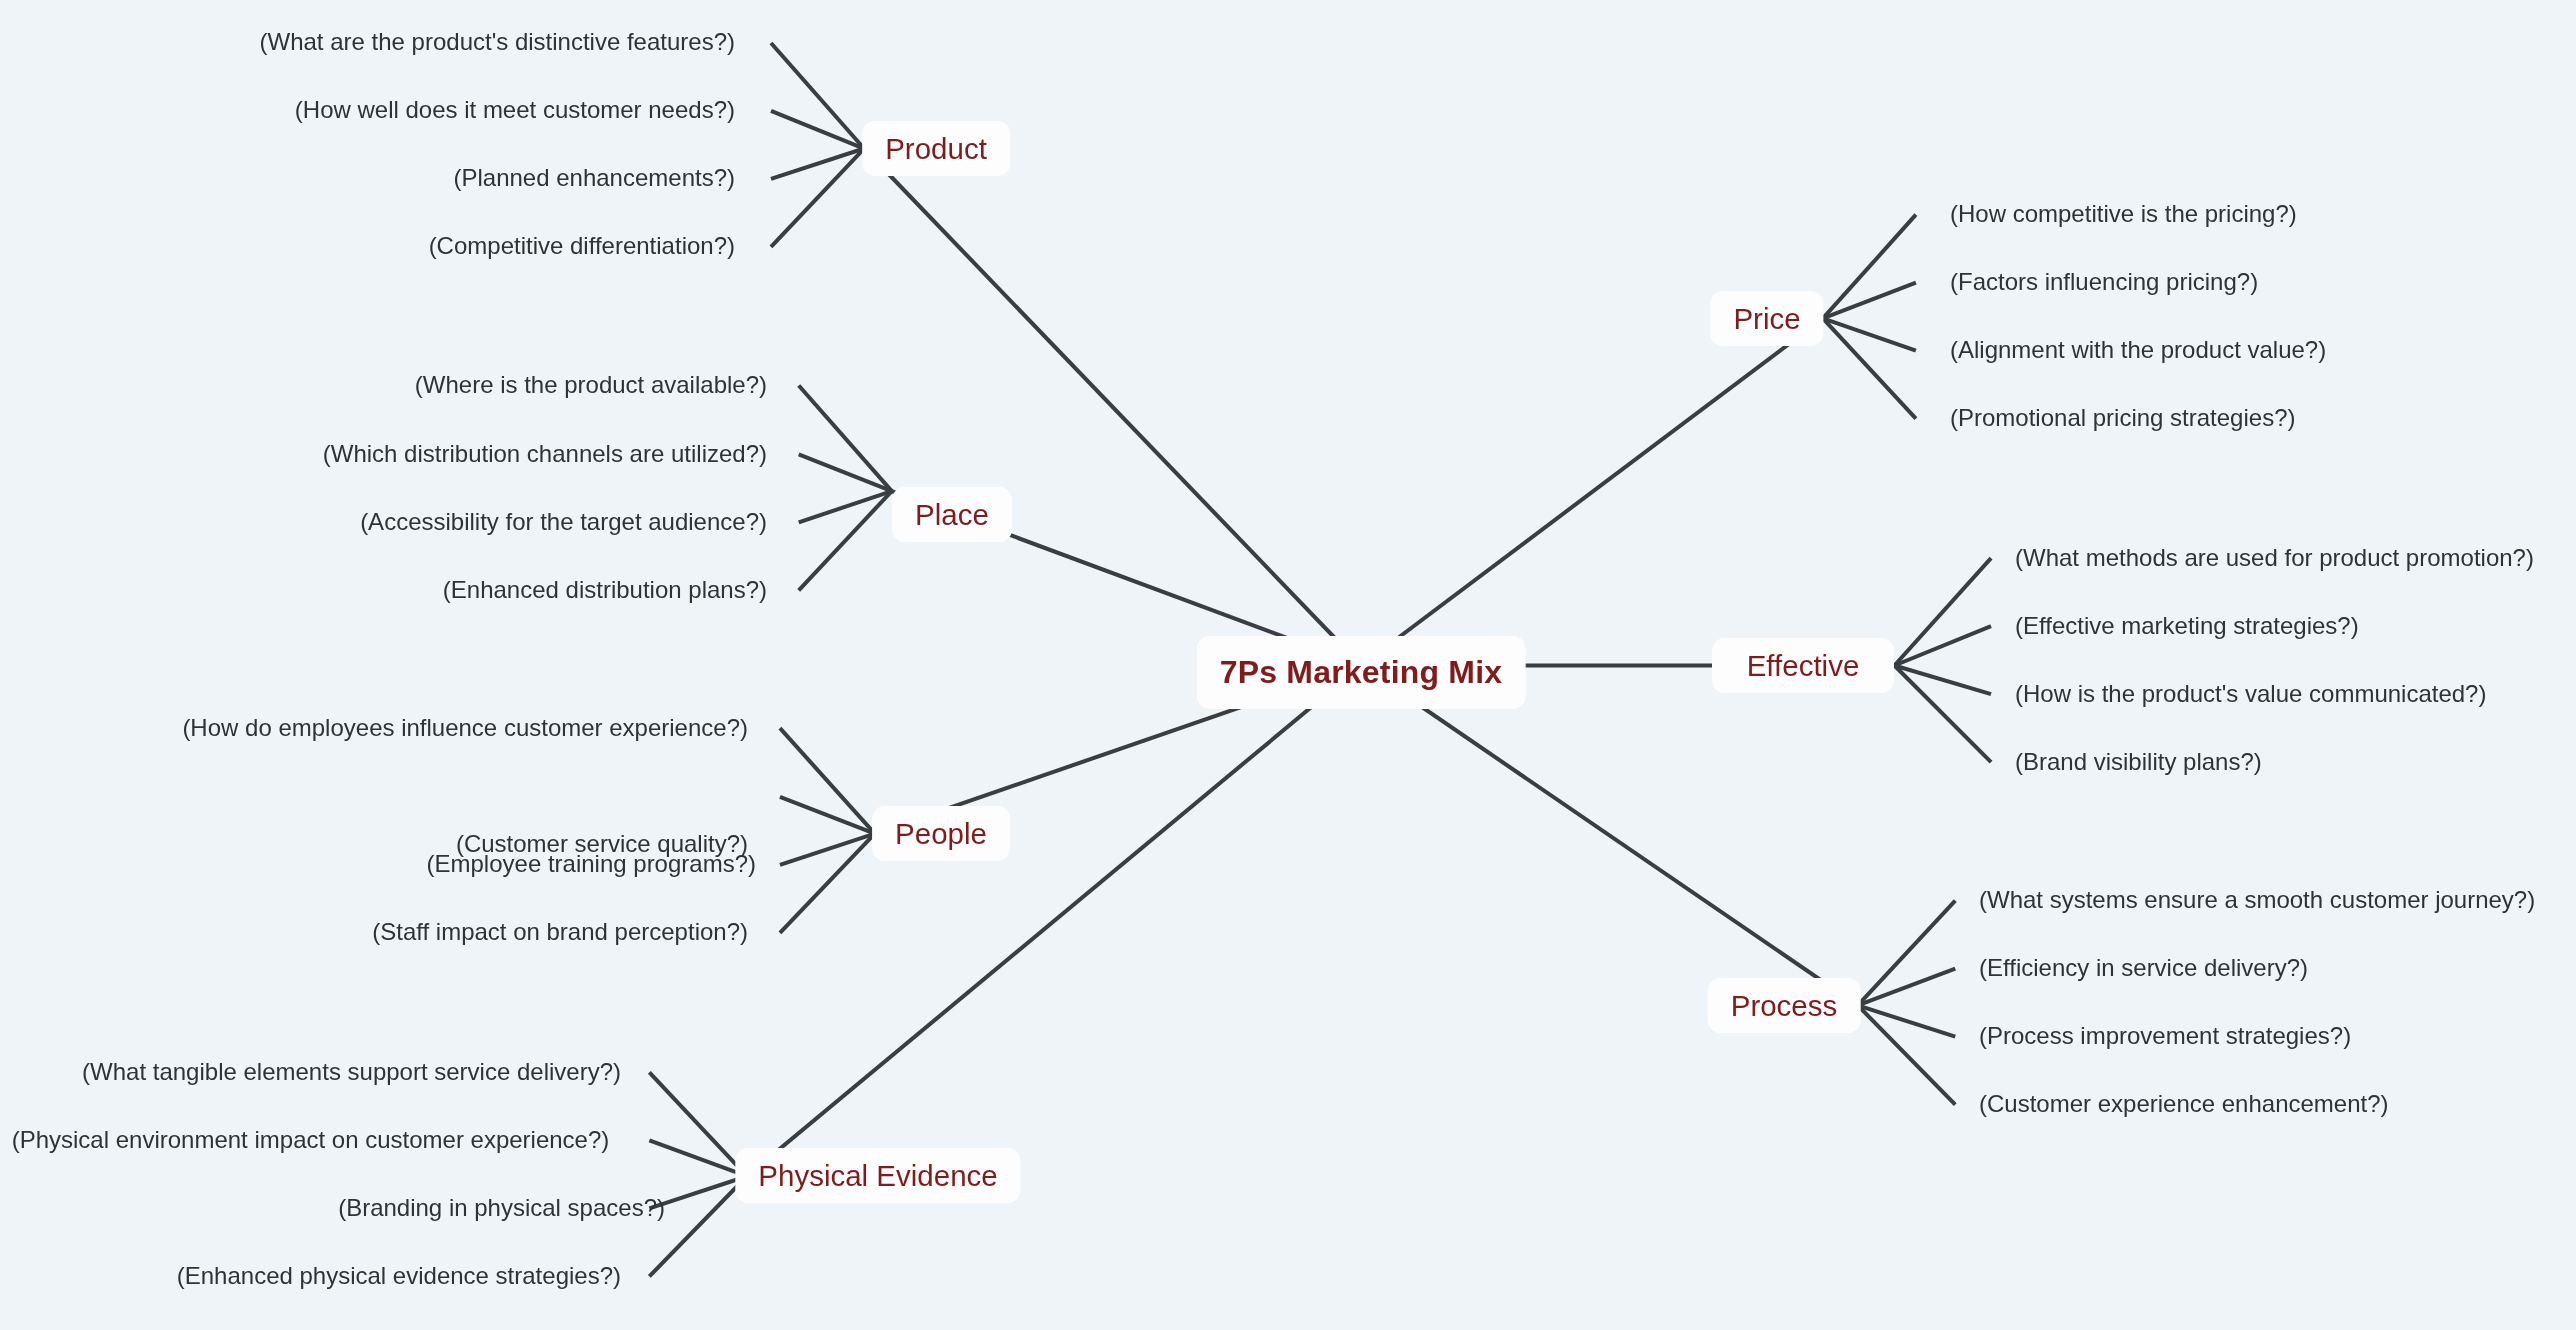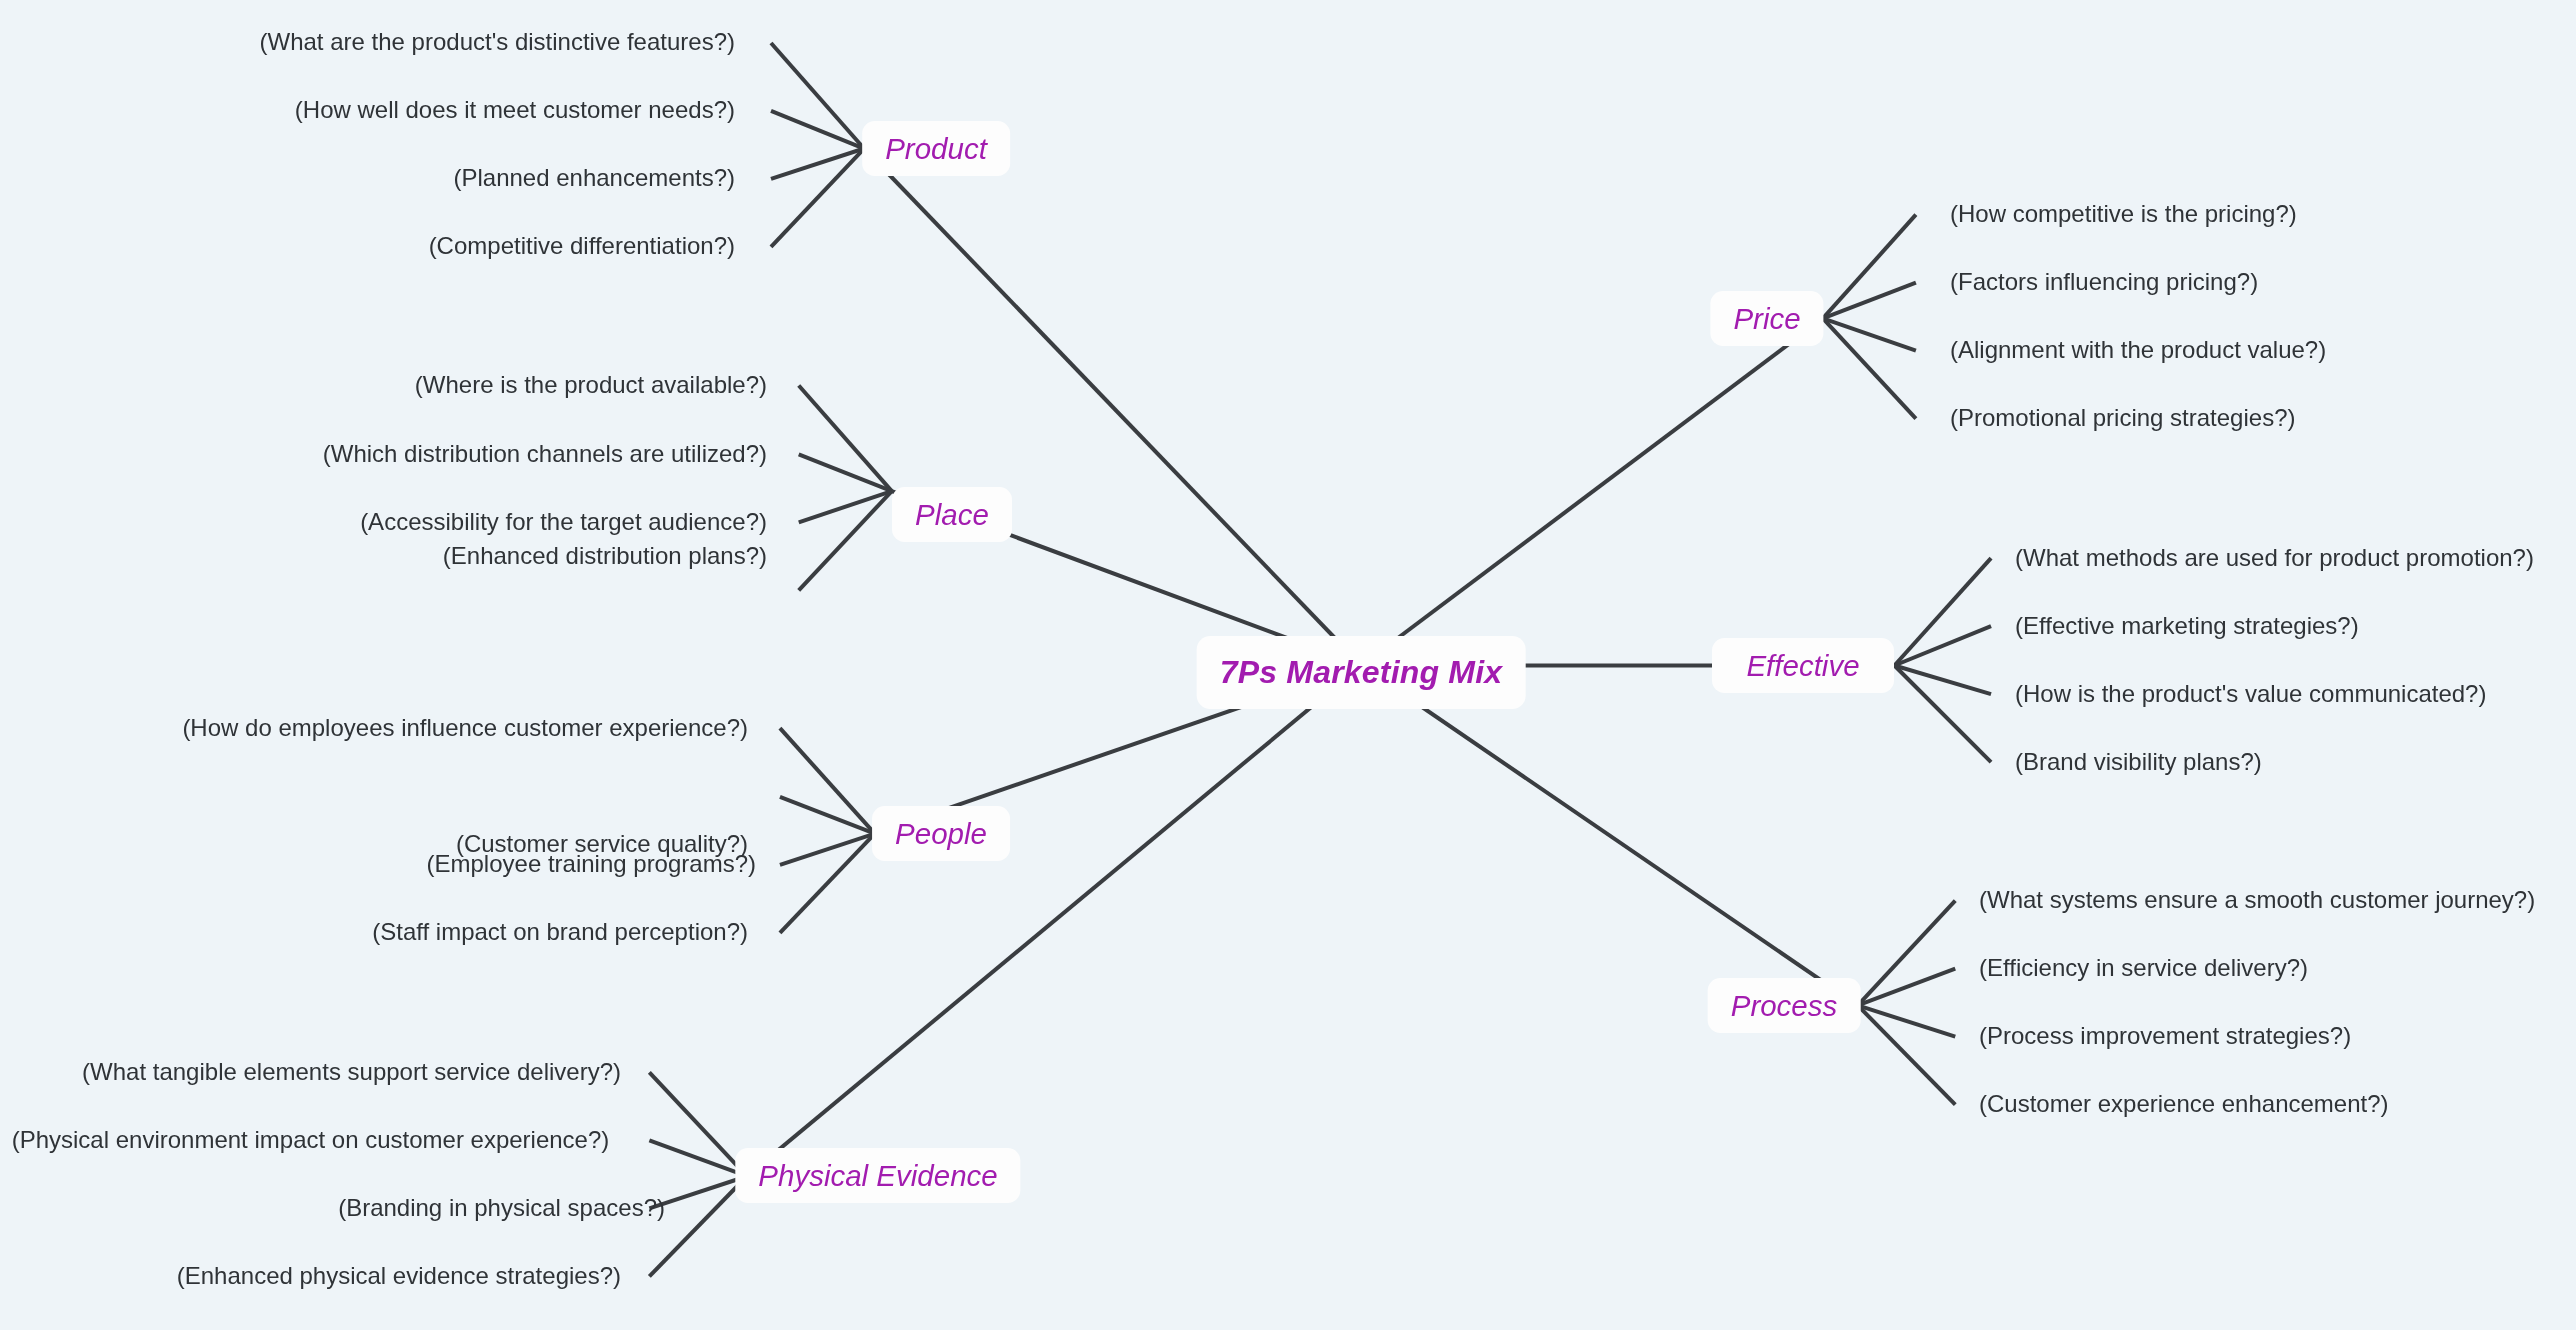--- a/index.html
+++ b/index.html
@@ -26,22 +26,21 @@
   }
   .node {
     position: absolute;
     background: #fdfdfd;
     border-radius: 12.5px;
     box-sizing: border-box;
     display: flex;
     align-items: center;
     justify-content: center;
     white-space: nowrap;
-    color: #a21caf;
-    font-style: italic;
+    color: #7f1d1d;
   }
   .node.center {
     font-size: 32px;
     font-weight: bold;
     letter-spacing: 0.2px;
     padding: 16px 23px;
     height: 73px;
     border-radius: 13.4px;
   }
   .node.branch {
@@ -112,21 +111,21 @@
       <div class="node branch" style="left: 1784px; top: 978px; transform: translateX(-50%); min-width: 147px;">Process</div>
     </div>
   <div id="leaves-layer">
       <div class="leaf-label left" style="top: 30px; left: 0px; width: 735px;">(What are the product's distinctive features?)</div>
       <div class="leaf-label left" style="top: 98px; left: 0px; width: 735px;">(How well does it meet customer needs?)</div>
       <div class="leaf-label left" style="top: 166px; left: 0px; width: 735px;">(Planned enhancements?)</div>
       <div class="leaf-label left" style="top: 234px; left: 0px; width: 735px;">(Competitive differentiation?)</div>
       <div class="leaf-label left" style="top: 373px; left: 0px; width: 767px;">(Where is the product available?)</div>
       <div class="leaf-label left" style="top: 442px; left: 0px; width: 767px;">(Which distribution channels are utilized?)</div>
       <div class="leaf-label left" style="top: 510px; left: 0px; width: 767px;">(Accessibility for the target audience?)</div>
-      <div class="leaf-label left" style="top: 544px; left: 0px; width: 767px;">(Enhanced distribution plans?)</div>
+      <div class="leaf-label left" style="top: 578px; left: 0px; width: 767px;">(Enhanced distribution plans?)</div>
       <div class="leaf-label left" style="top: 716px; left: 0px; width: 748px;">(How do employees influence customer experience?)</div>
       <div class="leaf-label left" style="top: 784px; left: 0px; width: 748px; margin-top: 48px;">(Customer service quality?)</div>
       <div class="leaf-label left" style="top: 852px; left: 0px; width: 748px; padding-left: 8px;">(Employee training programs?)</div>
       <div class="leaf-label left" style="top: 920px; left: 0px; width: 748px;">(Staff impact on brand perception?)</div>
       <div class="leaf-label left" style="top: 1060px; left: 0px; width: 621px;">(What tangible elements support service delivery?)</div>
       <div class="leaf-label left" style="top: 1128px; left: 0px; width: 621px; text-align: center;">(Physical environment impact on customer experience?)</div>
       <div class="leaf-label left" style="top: 1196px; left: 0px; width: 621px; padding-left: 44px;">(Branding in physical spaces?)</div>
       <div class="leaf-label left" style="top: 1264px; left: 0px; width: 621px;">(Enhanced physical evidence strategies?)</div>
       <div class="leaf-label right" style="top: 202px; left: 1950px;">(How competitive is the pricing?)</div>
       <div class="leaf-label right" style="top: 270px; left: 1950px;">(Factors influencing pricing?)</div>

